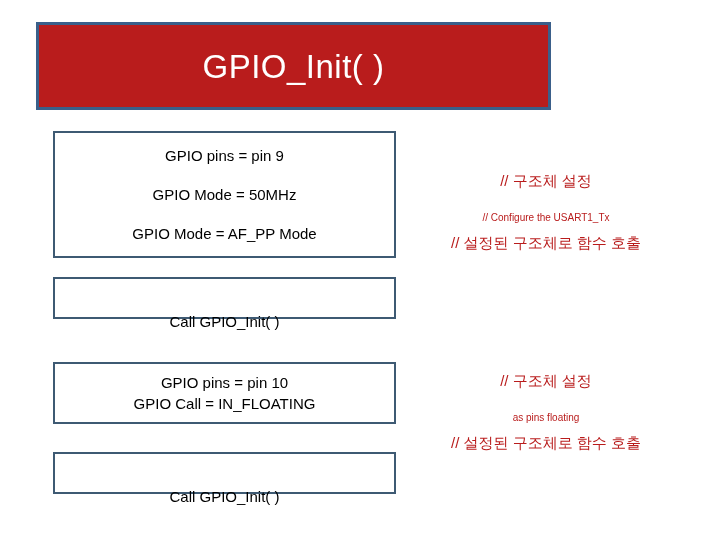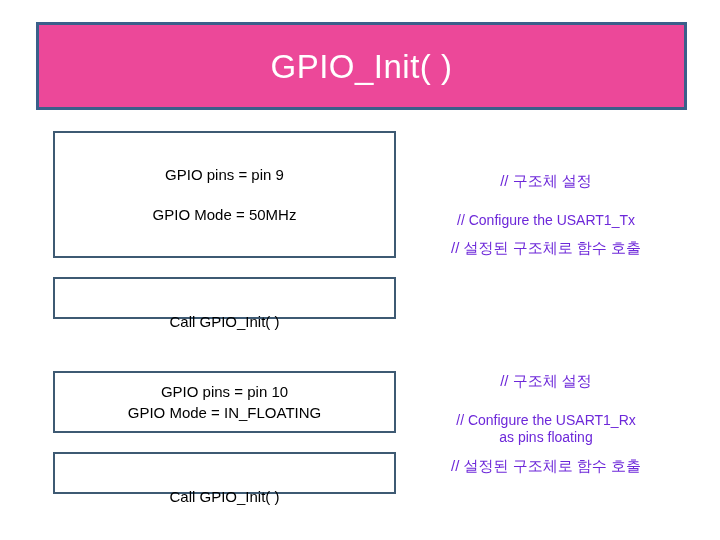--- a/index.html
+++ b/index.html
@@ -14,24 +14,24 @@
     overflow: hidden;
     font-family: "Liberation Sans", "DejaVu Sans", sans-serif;
     color: #000000;
   }
 
   
   .title-banner {
     position: absolute;
     left: 36px;
     top: 22px;
-    width: 651px;
+    width: 515px;
     height: 88px;
     box-sizing: border-box;
-    background: #ec4899;
+    background: #b91c1c;
     border: 3px solid #3A5F8A;
     display: flex;
     align-items: center;
     justify-content: center;
   }
   .title-text {
     color: #FFFFFF;
     font-size: 33px;
     font-weight: 400;
     letter-spacing: 0.5px;
@@ -56,79 +56,79 @@
     color: #000000;
     white-space: nowrap;
     text-align: center;
     margin-top: 48px;
   }
 
   #box-gpio-tx-config { left: 53px; top: 131px;  width: 343px; height: 127px; }
   #box-gpio-tx-config .flow-line { margin: 11px 0; }
 
   #box-call-init-tx   { left: 53px; top: 277px;  width: 343px; height: 42px; }
-  #box-gpio-rx-config { left: 53px; top: 371px;  width: 343px; height: 62px; }
+  #box-gpio-rx-config { left: 53px; top: 362px;  width: 343px; height: 62px; }
   #box-gpio-rx-config .flow-line { margin: 2px 0; }
 
   #box-call-init-rx   { left: 53px; top: 452px;  width: 343px; height: 42px; }
 
   
   .comment-group {
     position: absolute;
     width: 280px;
     left: 406px;
     text-align: center;
   }
   .comment-line {
-    color: #6d28d9;
+    color: #b91c1c;
     white-space: nowrap;
     line-height: 1.25;
   }
   .c-ko      { font-size: 15px; }
-  .c-en      { font-size: 14px; }
+  .c-en      { font-size: 10px; }
 
   #comment-group-tx { top: 172px; }
   #comment-group-rx { top: 372px; }
 
   .comment-spacer-lg { height: 21px; }
   .comment-spacer-sm { height: 10px; }
 </style>
 </head>
 <body>
 
 <div class="title-banner">
   <span class="title-text">GPIO_Init( )</span>
 </div>
 
 <div class="flow-box" id="box-gpio-tx-config">
   <span class="flow-line">GPIO pins = pin 9</span>
   <span class="flow-line">GPIO Mode = 50MHz</span>
+  <span class="flow-line">GPIO Mode = AF_PP Mode</span>
 </div>
 
 <div class="flow-box" id="box-call-init-tx">
   <span class="flow-line">Call GPIO_Init( )</span>
 </div>
 
 <div class="flow-box" id="box-gpio-rx-config">
   <span class="flow-line">GPIO pins = pin 10</span>
-  <span class="flow-line">GPIO Mode = IN_FLOATING</span>
+  <span class="flow-line">GPIO Call = IN_FLOATING</span>
 </div>
 
 <div class="flow-box" id="box-call-init-rx">
   <span class="flow-line">Call GPIO_Init( )</span>
 </div>
 
 <div class="comment-group" id="comment-group-tx">
   <div class="comment-line c-ko">// 구조체 설정</div>
   <div class="comment-spacer-lg"></div>
   <div class="comment-line c-en">// Configure the USART1_Tx</div>
   <div class="comment-spacer-sm"></div>
   <div class="comment-line c-ko">// 설정된 구조체로 함수 호출</div>
 </div>
 
 <div class="comment-group" id="comment-group-rx">
   <div class="comment-line c-ko">// 구조체 설정</div>
   <div class="comment-spacer-lg"></div>
-  <div class="comment-line c-en">// Configure the USART1_Rx</div>
   <div class="comment-line c-en">as pins floating</div>
   <div class="comment-spacer-sm"></div>
   <div class="comment-line c-ko">// 설정된 구조체로 함수 호출</div>
 </div>
 
 </body></html>

